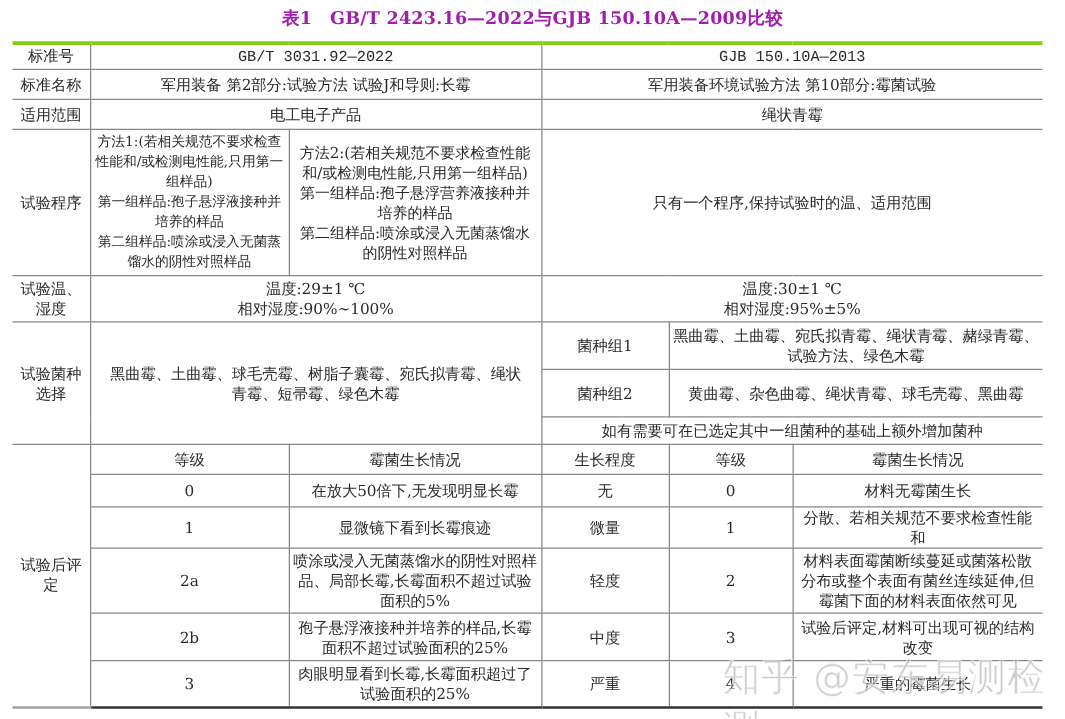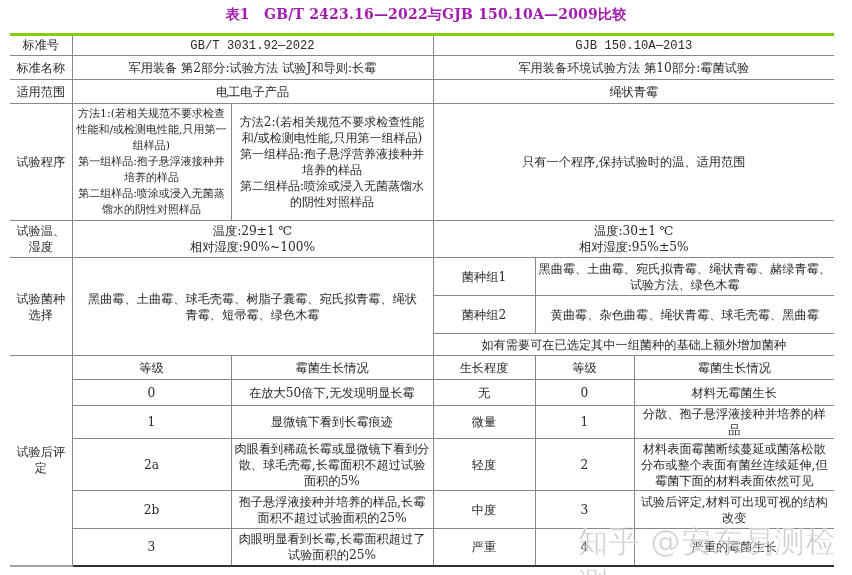--- a/index.html
+++ b/index.html
@@ -100,25 +100,25 @@
     <td>在放大50倍下,无发现明显长霉</td>
     <td class="dark">无</td>
     <td>0</td>
     <td class="last">材料无霉菌生长</td>
   </tr>
   <tr style="height:23px">
     <td>1</td>
     <td>显微镜下看到长霉痕迹</td>
     <td class="dark">微量</td>
     <td>1</td>
-    <td class="last">分散、孢子悬浮液接种并培养的样品</td>
+    <td class="last">分散、若相关规范不要求检查性能和</td>
   </tr>
   <tr style="height:52px">
     <td>2a</td>
-    <td>肉眼看到稀疏长霉或显微镜下看到分散、球毛壳霉,长霉面积不超过试验面积的5%</td>
+    <td>喷涂或浸入无菌蒸馏水的阴性对照样品、局部长霉,长霉面积不超过试验面积的5%</td>
     <td class="dark">轻度</td>
     <td>2</td>
     <td class="last">材料表面霉菌断续蔓延或菌落松散分布或整个表面有菌丝连续延伸,但霉菌下面的材料表面依然可见</td>
   </tr>
   <tr style="height:38px">
     <td>2b</td>
     <td>孢子悬浮液接种并培养的样品,长霉面积不超过试验面积的25%</td>
     <td class="dark">中度</td>
     <td>3</td>
     <td class="last">试验后评定,材料可出现可视的结构改变</td>

